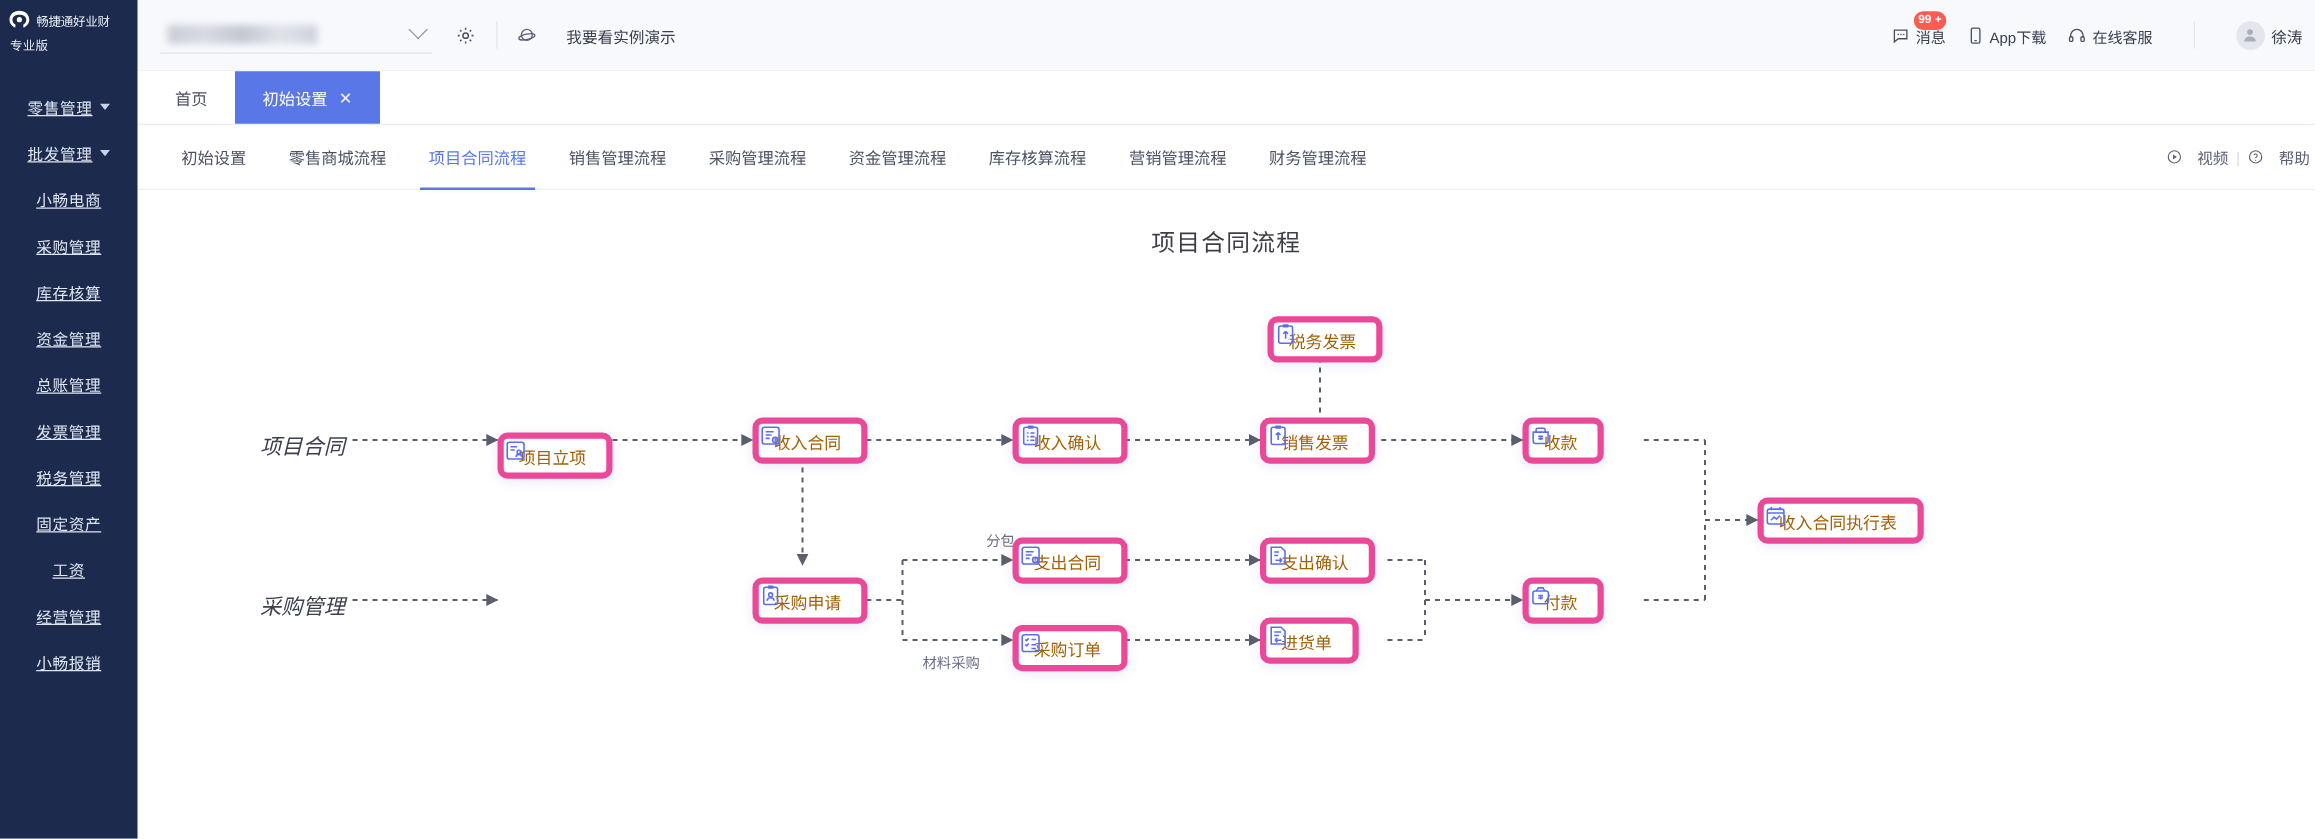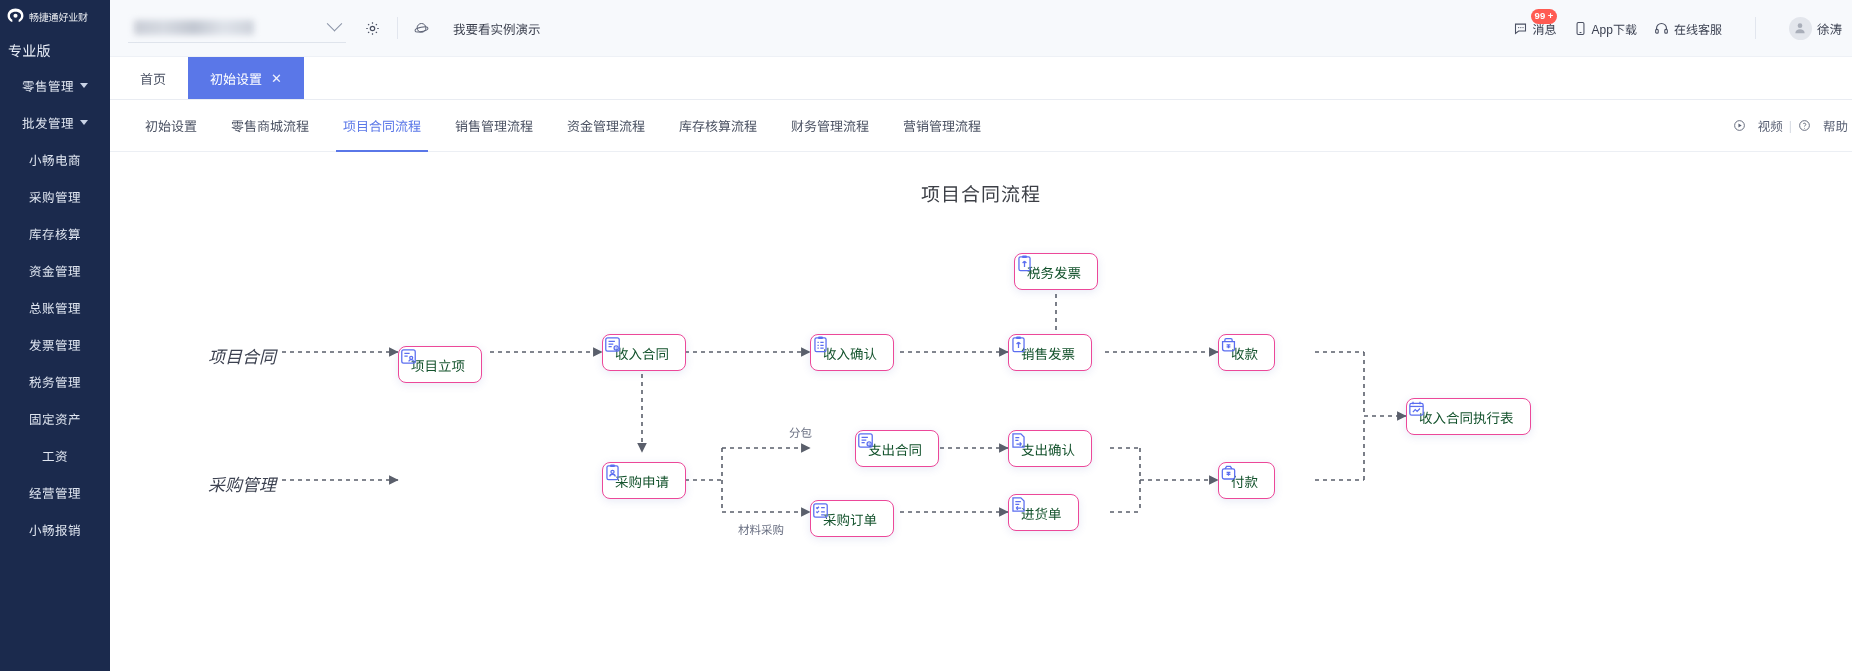--- a/index.html
+++ b/index.html
@@ -22,28 +22,28 @@
   .logo-row { display: flex; align-items: center; gap: 4px; }
   .logo-mark {
     width: 19px; height: 19px; flex: 0 0 19px; position: relative;
   }
   .logo-mark svg { display: block; }
   .logo-text {
     color: #f2f4f8; font-size: 10px; letter-spacing: -0.2px;
     white-space: nowrap; overflow: hidden; opacity: .96;
   }
   .logo-badge {
-    margin-top: 14px; color: #e8edf7; font-size: 14px; padding-left: 2px;
+    margin-top: 2px; color: #e8edf7; font-size: 10px; padding-left: 2px;
     letter-spacing: .2px;
   }
   .nav { padding-top: 10px; }
   .nav-item {
     height: 37px; display: flex; align-items: center; justify-content: center;
     color: #dfe5f0; font-size: 12.5px; letter-spacing: .5px;
-    cursor: pointer; position: relative; gap: 6px;
+    cursor: pointer; position: relative; gap: 6px; text-decoration: underline;
   }
   .caret {
     width: 0; height: 0; border-left: 4.5px solid transparent;
     border-right: 4.5px solid transparent; border-top: 5px solid #c9d3e6;
     display: inline-block;
   }
 
   
   .right { flex: 1; display: flex; flex-direction: column; min-width: 0; background:#fff; }
 
@@ -136,24 +136,24 @@
   .canvas { position: relative; flex: 1; background: #fff; overflow: hidden; }
   .flow-title {
     position: absolute; left: 0; right: 0; top: 27px; text-align: center;
     font-size: 19px; color: #3c3f46; letter-spacing: 1px;
   }
   .flow-area { position: absolute; inset: 0; }
   .flow-area svg { position: absolute; left: 0; top: 0; }
 
   .node {
     position: absolute; display: flex; align-items: center; gap: 9px;
-    background: #fff; border: 1px solid #ec4899; border-radius: 8px;
+    background: #fff; border: 5px solid #ec4899; border-radius: 8px;
     height: 37px; padding: 0 16px 0 12px; cursor: pointer;
     box-shadow: 0 2px 9px rgba(90,106,190,.14);
-    font-size: 13.5px; color: #14532d; white-space: nowrap;
+    font-size: 13.5px; color: #a16207; white-space: nowrap;
   }
   .node .nicon { width: 19px; height: 19px; flex: 0 0 19px; display: block; }
 
   .row-label {
     position: absolute; font-size: 17px; color: #3c4150; white-space: nowrap; font-style: italic;
   }
   .edge-label {
     position: absolute; font-size: 11.5px; color: #6a7083; white-space: nowrap;
   }
 </style>
@@ -306,30 +306,33 @@
       <div class="subnav-item">
         <span>零售商城流程</span>
       </div>
       <div class="subnav-item active">
         <span>项目合同流程</span>
       </div>
       <div class="subnav-item">
         <span>销售管理流程</span>
       </div>
       <div class="subnav-item">
+        <span>采购管理流程</span>
+      </div>
+      <div class="subnav-item">
         <span>资金管理流程</span>
       </div>
       <div class="subnav-item">
         <span>库存核算流程</span>
       </div>
       <div class="subnav-item">
+        <span>营销管理流程</span>
+      </div>
+      <div class="subnav-item">
         <span>财务管理流程</span>
-      </div>
-      <div class="subnav-item">
-        <span>营销管理流程</span>
       </div>
 
       <div class="subnav-right">
         <span class="sn-link">
           <svg width="13" height="13" viewBox="0 0 24 24" fill="none" stroke="#5c6376" stroke-width="1.7">
             <circle cx="12" cy="12" r="9"></circle>
             <path d="M10 8.4l6 3.6-6 3.6z" fill="#5c6376" stroke="none"></path>
           </svg>
           <span>视频</span>
         </span>
@@ -465,21 +468,21 @@
         <div class="node" style="left:1296px; top:246px;">
           <svg class="nicon" viewBox="0 0 24 24" fill="none" stroke="#5b6ef0" stroke-width="1.6">
             <rect x="3.6" y="5.4" width="16.8" height="15" rx="2.2"></rect>
             <path d="M3.6 9.4h16.8"></path>
             <path d="M7.6 3.4v3.2M16.4 3.4v3.2"></path>
             <path d="M7.4 16.6l3-3.2 2.4 2.2 3.6-3.6"></path>
           </svg>
           <span>收入合同执行表</span>
         </div>
 
-        <div class="node" style="left:700px; top:278px;margin-left:45px;">
+        <div class="node" style="left:700px; top:278px;">
           <svg class="nicon" viewBox="0 0 24 24" fill="none" stroke="#5b6ef0" stroke-width="1.6">
             <rect x="3.5" y="3.5" width="17" height="17" rx="2.4"></rect>
             <path d="M7 8h8M7 11.4h6M7 14.8h4"></path>
             <circle cx="16.6" cy="16.4" r="2.6"></circle>
             <circle cx="16.6" cy="16.4" r=".9" fill="#5b6ef0" stroke="none"></circle>
           </svg>
           <span>支出合同</span>
         </div>
 
         <div class="node" style="left:898px; top:278px;">

